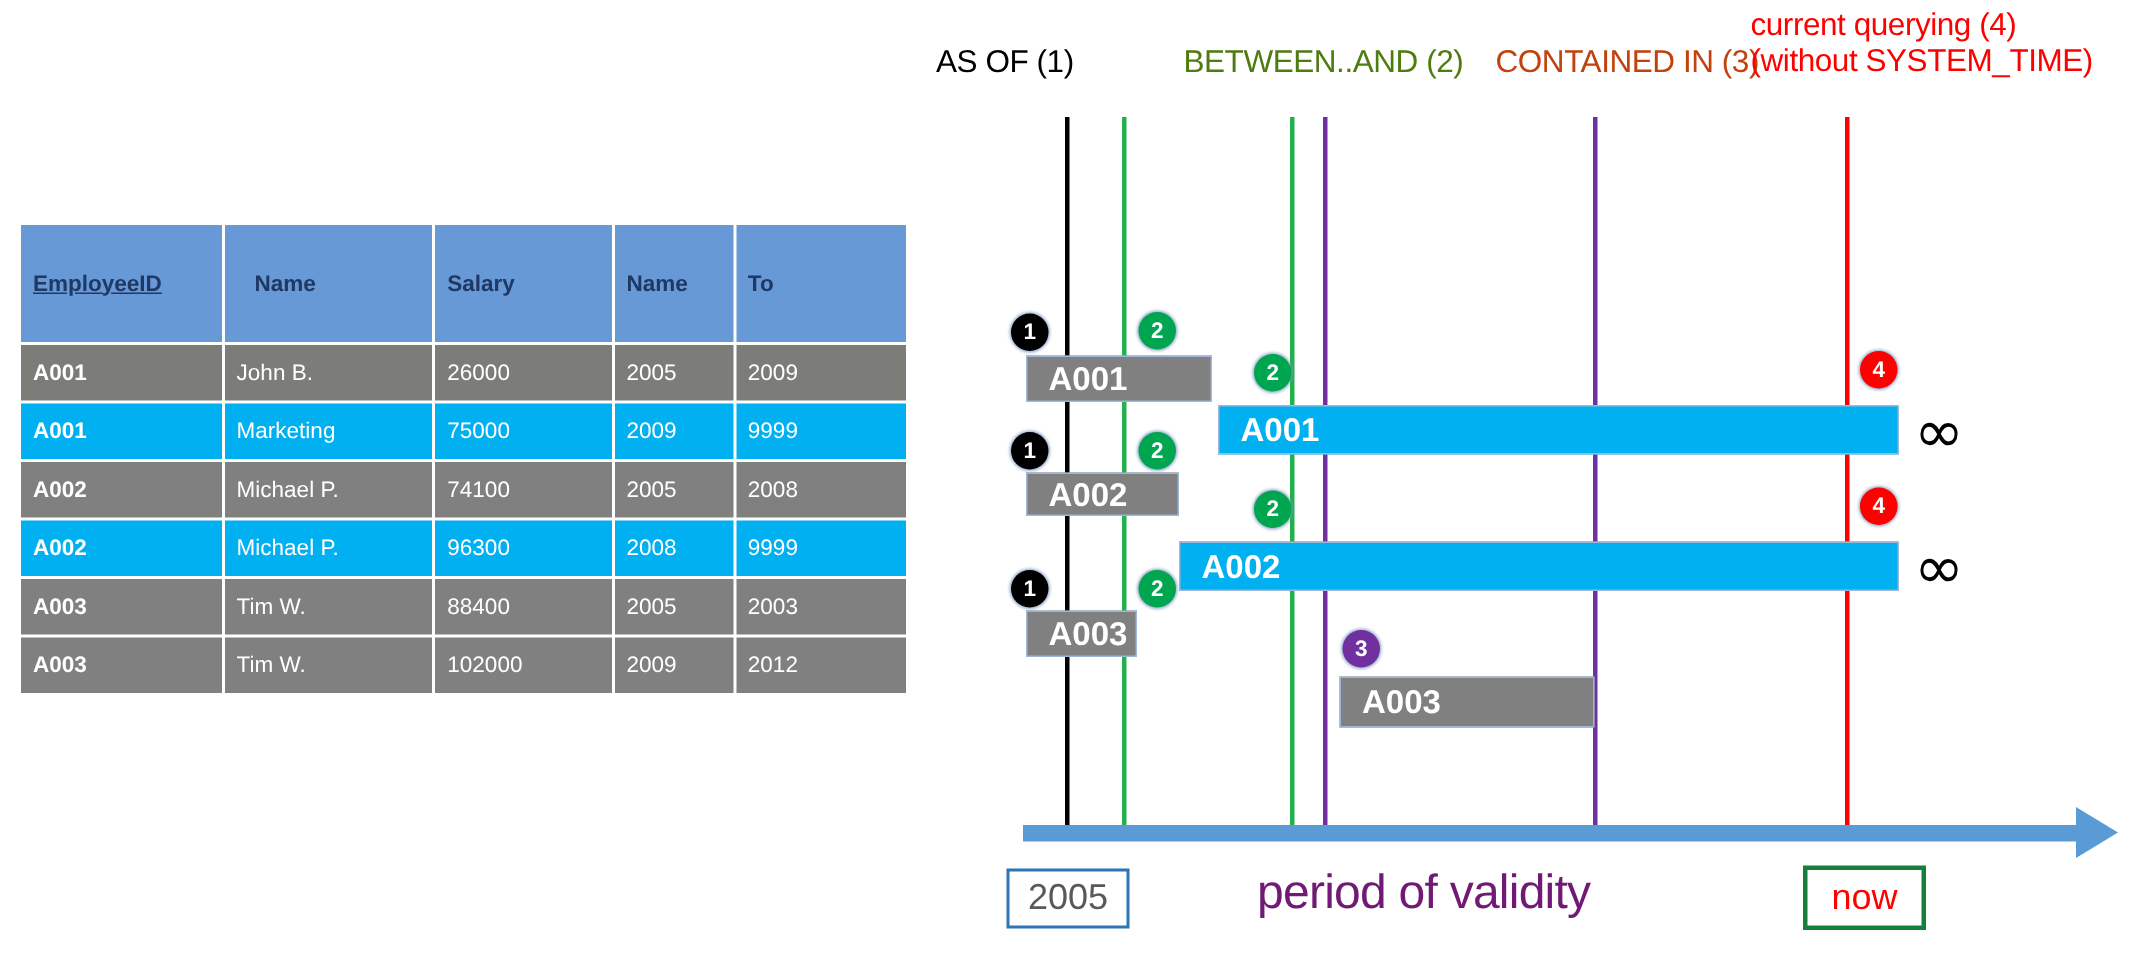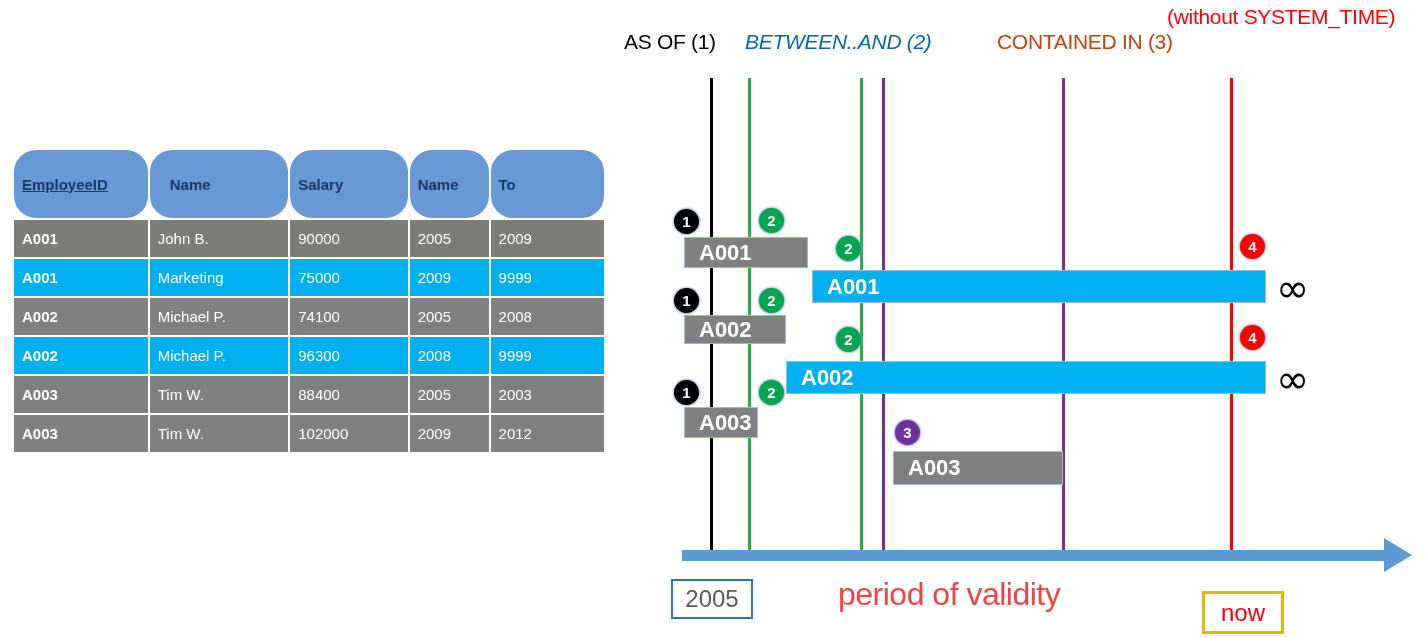--- a/index.html
+++ b/index.html
@@ -5,22 +5,22 @@
   html,body{margin:0;padding:0;background:#ffffff;}
   body{width:1428px;height:637px;position:relative;overflow:hidden;
        font-family:"Liberation Sans","DejaVu Sans",sans-serif;}
 
   
   #employee-table{position:absolute;left:12px;top:148px;width:594px;
                   border-collapse:separate;border-spacing:2px;}
   #employee-table th,#employee-table td{
       padding:0 8px;font-size:15px;text-align:left;vertical-align:middle;
       white-space:nowrap;}
-  #employee-table thead th{background:#6699D6;color:#1F3864;height:68px;
-      font-weight:bold;border-radius:22px;}
+  #employee-table thead th{background:#6699D6;color:#1F3864;height:78px;
+      font-weight:bold;}
   #employee-table thead th.underlined span{text-decoration:underline;}
   #employee-table tbody td{height:37px;color:#ffffff;}
   #employee-table tbody tr.row-gray td{background:#7C7C78;}
   #employee-table tbody tr.row-gray.gray2 td{background:#808080;}
   #employee-table tbody tr.row-cyan td{background:#00B0F0;}
   #employee-table tbody td.c-id{font-weight:bold;width:128px;}
   #employee-table tbody td.c-name{width:128px;}
   #employee-table tbody td.c-sal{width:118px;}
   #employee-table tbody td.c-from{width:70px;}
   #employee-table tbody td.c-to{width:118px;}
@@ -29,21 +29,21 @@
   #employee-table thead th.c-sal{width:118px;margin-left:16px;}
   #employee-table thead th.c-from{width:70px;}
   #employee-table thead th.c-to{width:118px;}
   tbody tr.row-cyan td{font-weight:normal;}
   tbody tr.row-cyan td.c-id{font-weight:bold;}
 
   
   .legend-item{position:absolute;font-size:21px;white-space:nowrap;
                letter-spacing:-0.3px;}
   #legend-asof{left:624px;top:30px;color:#000000;}
-  #legend-between{left:745px;top:30px;color:#0369a1;font-style:italic;}
+  #legend-between{left:789px;top:30px;color:#4d7c0f;}
   #legend-contained{left:997px;top:30px;color:#c2410c;}
   #legend-current{left:1167px;top:5px;color:#FF0000;line-height:1.12;}
 
   
   .vline{position:absolute;width:3px;}
   #vline-black {left:710px;top:78px;height:480px;background:#000000;}
   #vline-green1{left:748px;top:78px;height:480px;background:#22B14C;}
   #vline-green2{left:860px;top:78px;height:480px;background:#22B14C;}
   #vline-purple1{left:882px;top:78px;height:480px;background:#7030A0;}
   #vline-purple2{left:1062px;top:78px;height:480px;background:#7030A0;}
@@ -98,44 +98,44 @@
               border-top:17px solid transparent;
               border-bottom:17px solid transparent;
               border-left:28px solid #5B9BD5;}
 
   
   #label-2005{position:absolute;left:671px;top:579px;width:78px;height:36px;
               border:2px solid #2E75B6;color:#595959;font-size:24px;
               display:flex;align-items:center;justify-content:center;
               background:#ffffff;}
   #label-now{position:absolute;left:1202px;top:577px;width:76px;height:37px;
-             border:3px solid #eab308;color:#FF0000;font-size:24px;
+             border:3px solid #15803d;color:#FF0000;font-size:24px;
              display:flex;align-items:center;justify-content:center;
-             background:#ffffff;margin-top:14px;}
+             background:#ffffff;}
   #label-period{position:absolute;left:838px;top:576px;font-size:32px;
-                color:#ef4444;letter-spacing:-0.5px;}
+                color:#701a75;letter-spacing:-0.5px;}
 </style>
 </head>
 <body>
 
 <table id="employee-table">
   <thead>
     <tr>
       <th class="c-id underlined"><span>EmployeeID</span></th>
       <th class="c-name">Name</th>
       <th class="c-sal">Salary</th>
       <th class="c-from">Name</th>
       <th class="c-to">To</th>
     </tr>
   </thead>
   <tbody>
     <tr class="row-gray">
       <td class="c-id">A001</td>
       <td class="c-name">John  B.</td>
-      <td class="c-sal">90000</td>
+      <td class="c-sal">26000</td>
       <td class="c-from">2005</td>
       <td class="c-to">2009</td>
     </tr>
     <tr class="row-cyan">
       <td class="c-id">A001</td>
       <td class="c-name">Marketing</td>
       <td class="c-sal">75000</td>
       <td class="c-from">2009</td>
       <td class="c-to">9999</td>
     </tr>
@@ -167,20 +167,21 @@
       <td class="c-from">2009</td>
       <td class="c-to">2012</td>
     </tr>
   </tbody>
 </table>
 
 <div class="legend-item" id="legend-asof">AS OF (1)</div>
 <div class="legend-item" id="legend-between">BETWEEN..AND (2)</div>
 <div class="legend-item" id="legend-contained">CONTAINED IN (3)</div>
 <div class="legend-item" id="legend-current">
+  <div>current querying (4)</div>
   <div>(without SYSTEM_TIME)</div>
 </div>
 
 <div class="vline" id="vline-black"></div>
 <div class="vline" id="vline-green1"></div>
 <div class="vline" id="vline-green2"></div>
 <div class="vline" id="vline-purple1"></div>
 <div class="vline" id="vline-purple2"></div>
 <div class="vline" id="vline-red"></div>
 

